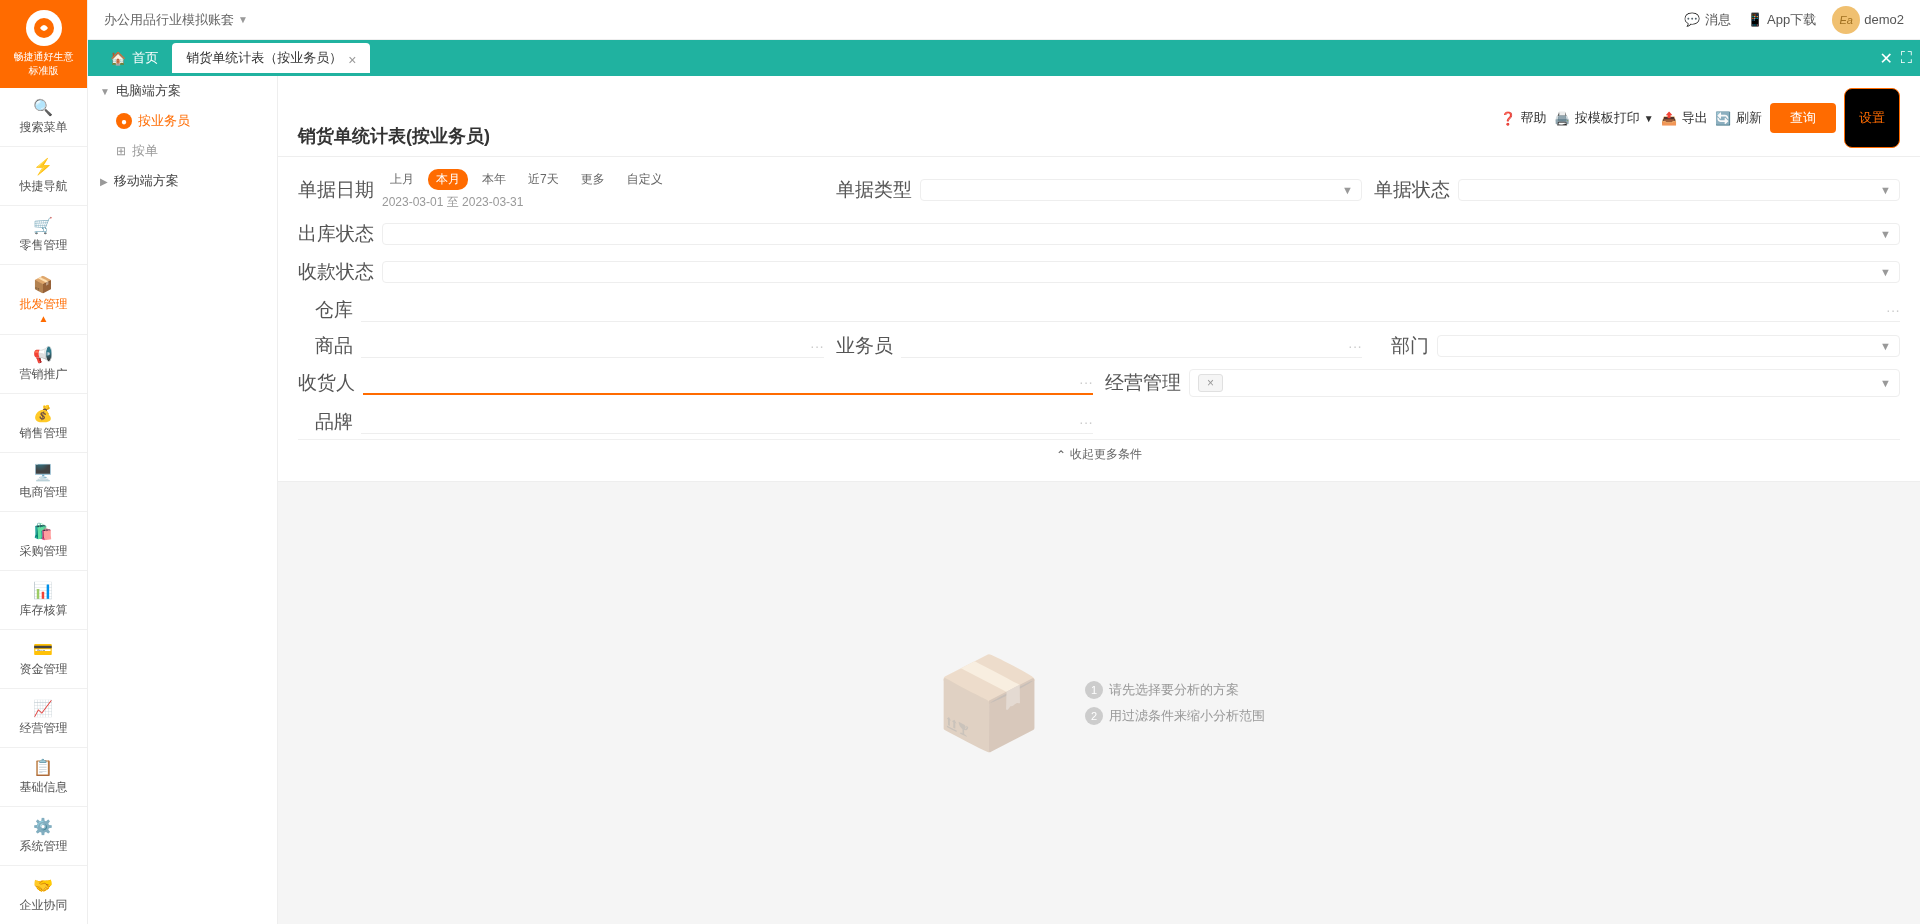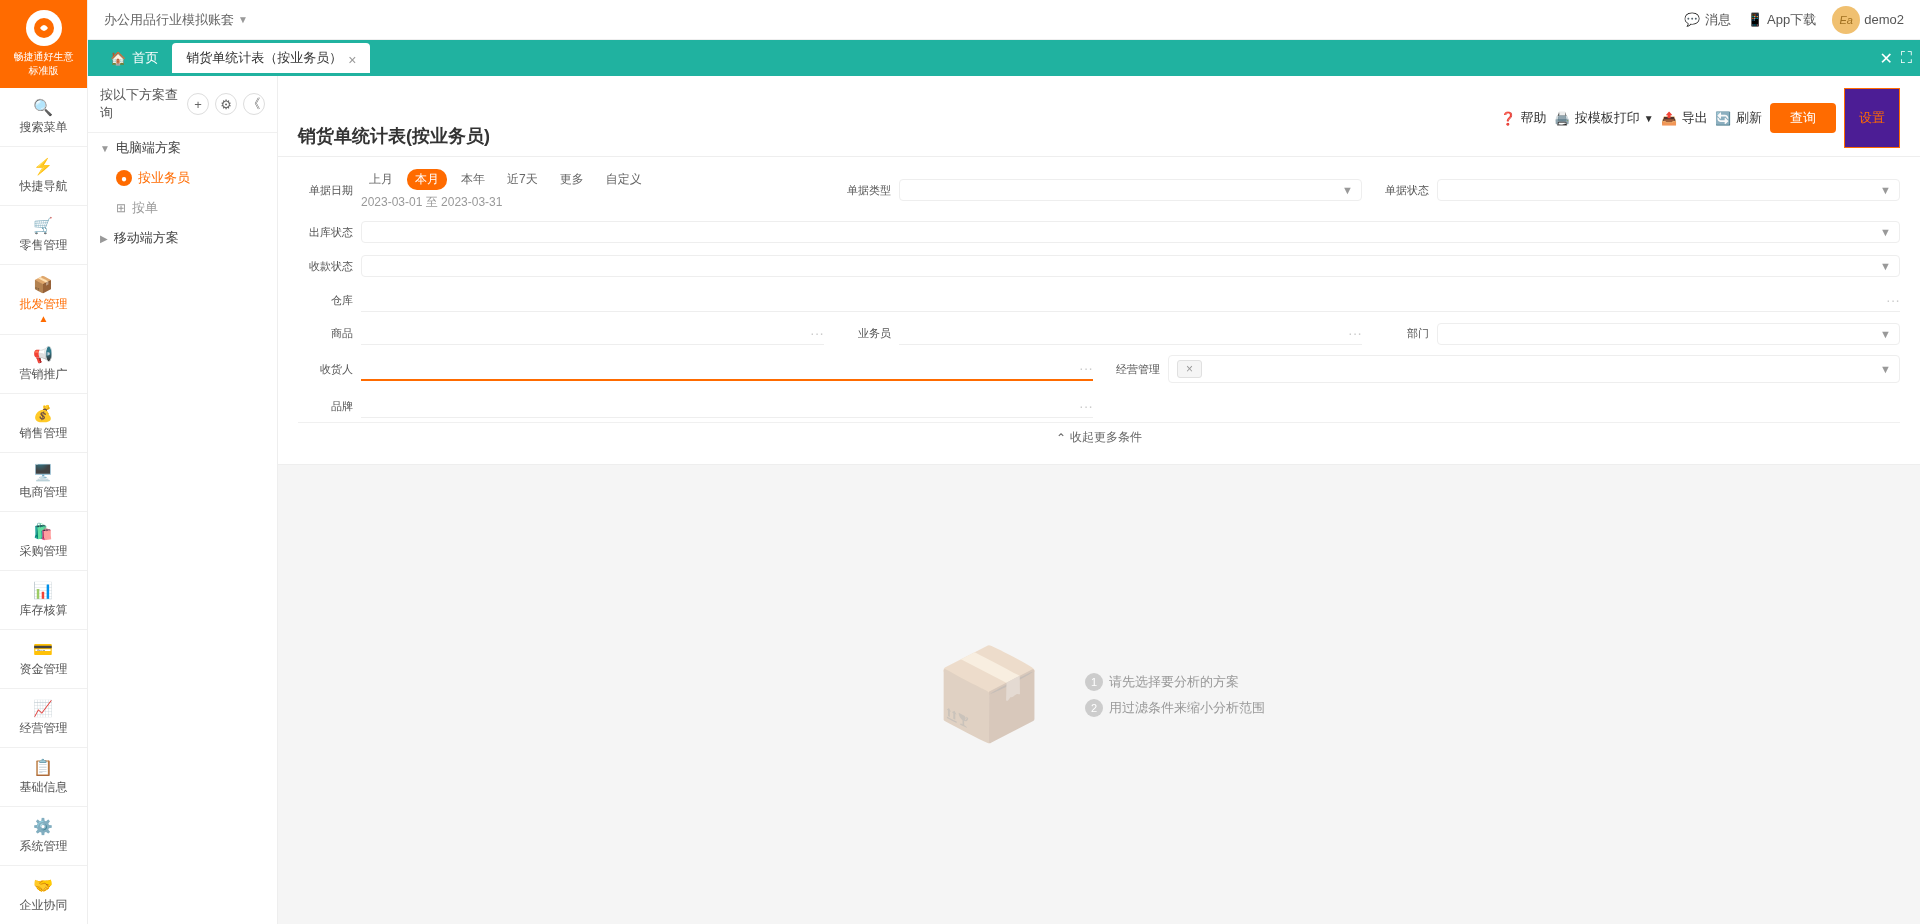--- a/index.html
+++ b/index.html
@@ -49,21 +49,21 @@
     .tree-toggle { font-size: 10px; color: #999; }
 
     
     .right-main { flex: 1; display: flex; flex-direction: column; overflow: hidden; padding: 0; }
 
     
     .page-header { background: #fff; padding: 12px 20px 8px; border-bottom: 1px solid #eee; display: flex; align-items: flex-end; justify-content: space-between; flex-shrink: 0; }
     .page-title { font-size: 18px; font-weight: 600; color: #333; }
     .page-action { display: flex; align-items: center; gap: 4px; cursor: pointer; }
     .btn-query { background: #ff6b00; color: #fff; border: none; padding: 6px 20px; border-radius: 4px; cursor: pointer; font-size: 13px; }
-    .btn-settings { background: #4c1d95; color: #ff6b00; border: 1px solid #ff6b00; padding: 20px 14px; border-radius: 0; cursor: pointer; font-size: 13px; }
+    .btn-settings { background: #000000; color: #ff6b00; border: 1px solid #ff6b00; padding: 20px 14px; border-radius: 8px; cursor: pointer; font-size: 13px; }
 
     
     .filter-section { background: #fff; padding: 12px 20px; border-bottom: 1px solid #eee; flex-shrink: 0; }
     .filter-select { flex: 1; display: flex; align-items: center; justify-content: space-between; border: 1px solid #eee; border-radius: 4px; padding: 4px 8px; cursor: pointer; font-size: 13px; color: #999; background: #fff; }
 
     .date-bar { display: flex; align-items: center; gap: 6px; margin-bottom: 2px; }
     .date-btn { padding: 2px 8px; border-radius: 3px; font-size: 12px; cursor: pointer; border: none; background: transparent; color: #666; }
     .date-btn.active { background: #ff6b00; color: #fff; border-radius: 10px; }
     .date-range-text { font-size: 12px; color: #999; }
 
@@ -73,21 +73,21 @@
     .header-right-btns { display: flex; align-items: center; gap: 8px; }
 
     
     .data-area { flex: 1; background: #f5f5f5; display: flex; align-items: center; justify-content: center; flex-direction: column; }
     .empty-state { display: flex; flex-direction: column; align-items: flex-start; gap: 8px; }
     .empty-hint { display: flex; align-items: center; gap: 6px; font-size: 13px; color: #999; }
     .hint-num { width: 18px; height: 18px; border-radius: 50%; background: #ccc; color: #fff; font-size: 11px; display: flex; align-items: center; justify-content: center; flex-shrink: 0; }
 
     .tag-close { color: #999; cursor: pointer; font-size: 12px; padding: 0 2px; }
     .filter-col { display: flex; align-items: center; gap: 8px; }
-    .filter-col-label { font-size: 11px; color: #555; white-space: nowrap; min-width: 55px; text-align: right; }
+    .filter-col-label { font-size: 19px; color: #555; white-space: nowrap; min-width: 55px; text-align: right; }
     .tag-item { background: #f5f5f5; border: 1px solid #e0e0e0; border-radius: 3px; padding: 1px 6px; font-size: 12px; color: #555; display: flex; align-items: center; gap: 3px; }
     .dots-btn { color: #ccc; cursor: pointer; font-size: 14px; margin-left: auto; }
   </style>
 </head>
 <body>
 
 <div class="sidebar">
   <div class="sidebar-logo">
     <div class="logo-icon">
       <svg viewBox="0 0 24 24" fill="none">
@@ -198,28 +198,20 @@
     </div>
     <div class="tab-expand">
       <span style="cursor:pointer">✕</span>
       <span style="cursor:pointer">⛶</span>
     </div>
   </div>
 
   <div class="page-content">
 
     <div class="left-panel">
-      <div class="left-panel-header">
-        <span>按以下方案查询</span>
-        <div class="left-panel-header-actions">
-          <div class="lp-action-btn">+</div>
-          <div class="lp-action-btn">⚙</div>
-          <div class="lp-action-btn">《</div>
-        </div>
-      </div>
 
       <div class="tree-item">
         <span class="tree-toggle">▼</span>
         <span>电脑端方案</span>
       </div>
       <div class="tree-item tree-item-child active" style="color:#ff6b00">
         <span style="width:16px;height:16px;border-radius:50%;background:#ff6b00;display:inline-flex;align-items:center;justify-content:center;color:#fff;font-size:10px;flex-shrink:0">●</span>
         <span>按业务员</span>
       </div>
       <div class="tree-item tree-item-child" style="color:#999">

